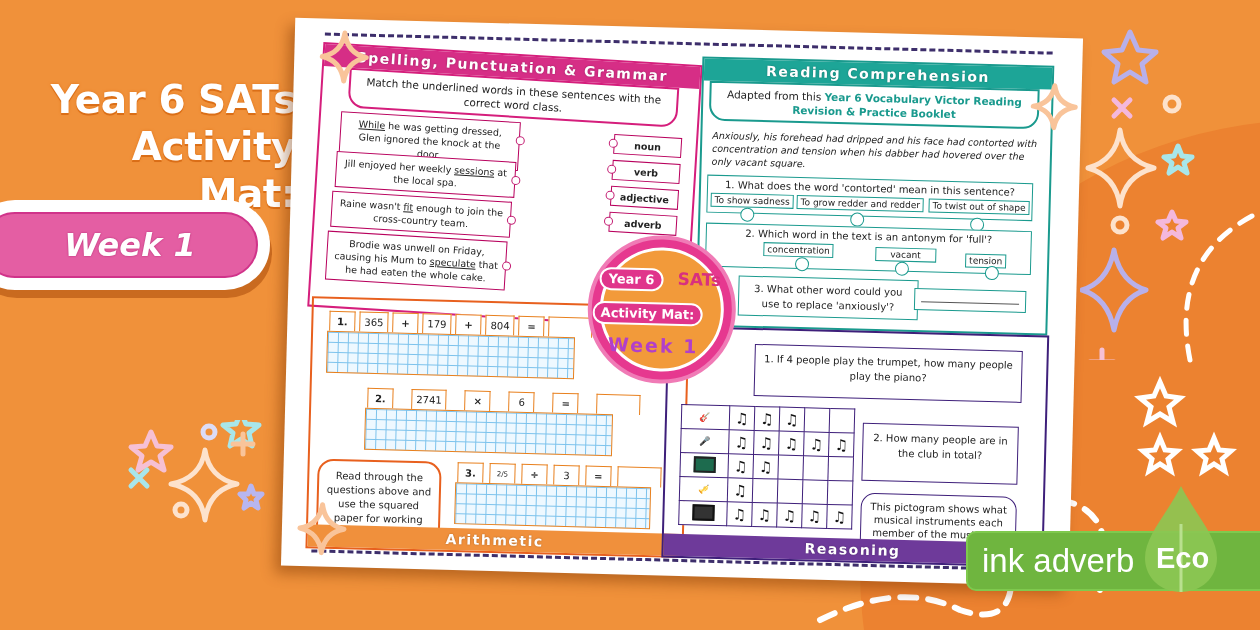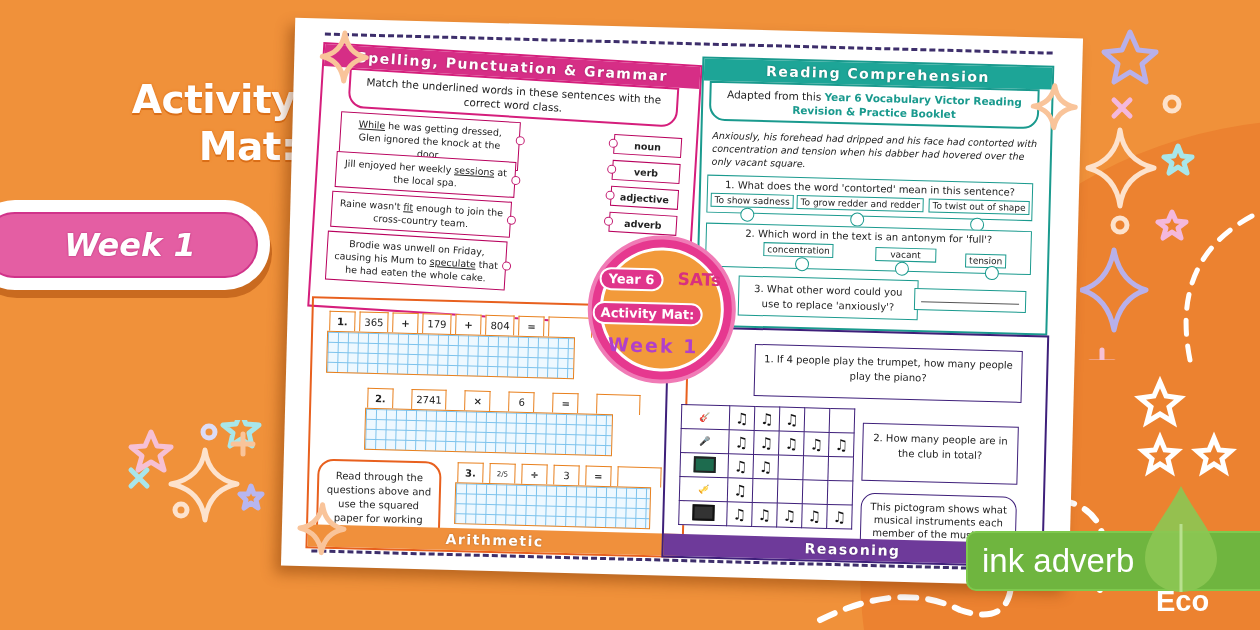--- a/index.html
+++ b/index.html
@@ -156,29 +156,30 @@
     position: absolute; left: 966px; top: 531px; width: 300px; height: 60px;
     background: #6fb53f; border-radius: 10px 0 0 10px; border: 2px solid #7fc94e;
     display: flex; align-items: center; padding-left: 14px;
   }
   .eco-label { color: #fff; font-family: "Liberation Sans", sans-serif; font-size: 33px; }
   .eco-drop {
     position: absolute; left: 1143px; top: 484px; width: 76px; height: 110px;
   }
   .eco-badge {
     position: absolute; left: 1156px; top: 542px; color: #fff; font-weight: bold;
-    font-family: "Liberation Sans", sans-serif; font-size: 29px; margin-top: 43px;
+    font-family: "Liberation Sans", sans-serif; font-size: 29px;
   }
 </style>
 </head>
 <body>
 
 <div class="bg-curve"></div>
 
 <div class="hero-title">
+  <div>Year 6 SATs</div>
   <div>Activity Mat:</div>
 </div>
 <div class="week-pill">
   <div class="week-pill-inner">
     <span>Week 1</span>
   </div>
 </div>
 
 <svg class="deco" style="left:125px;top:420px" width="160" height="130">
   <g fill="none" stroke-width="5" stroke-linejoin="round" stroke-linecap="round">

